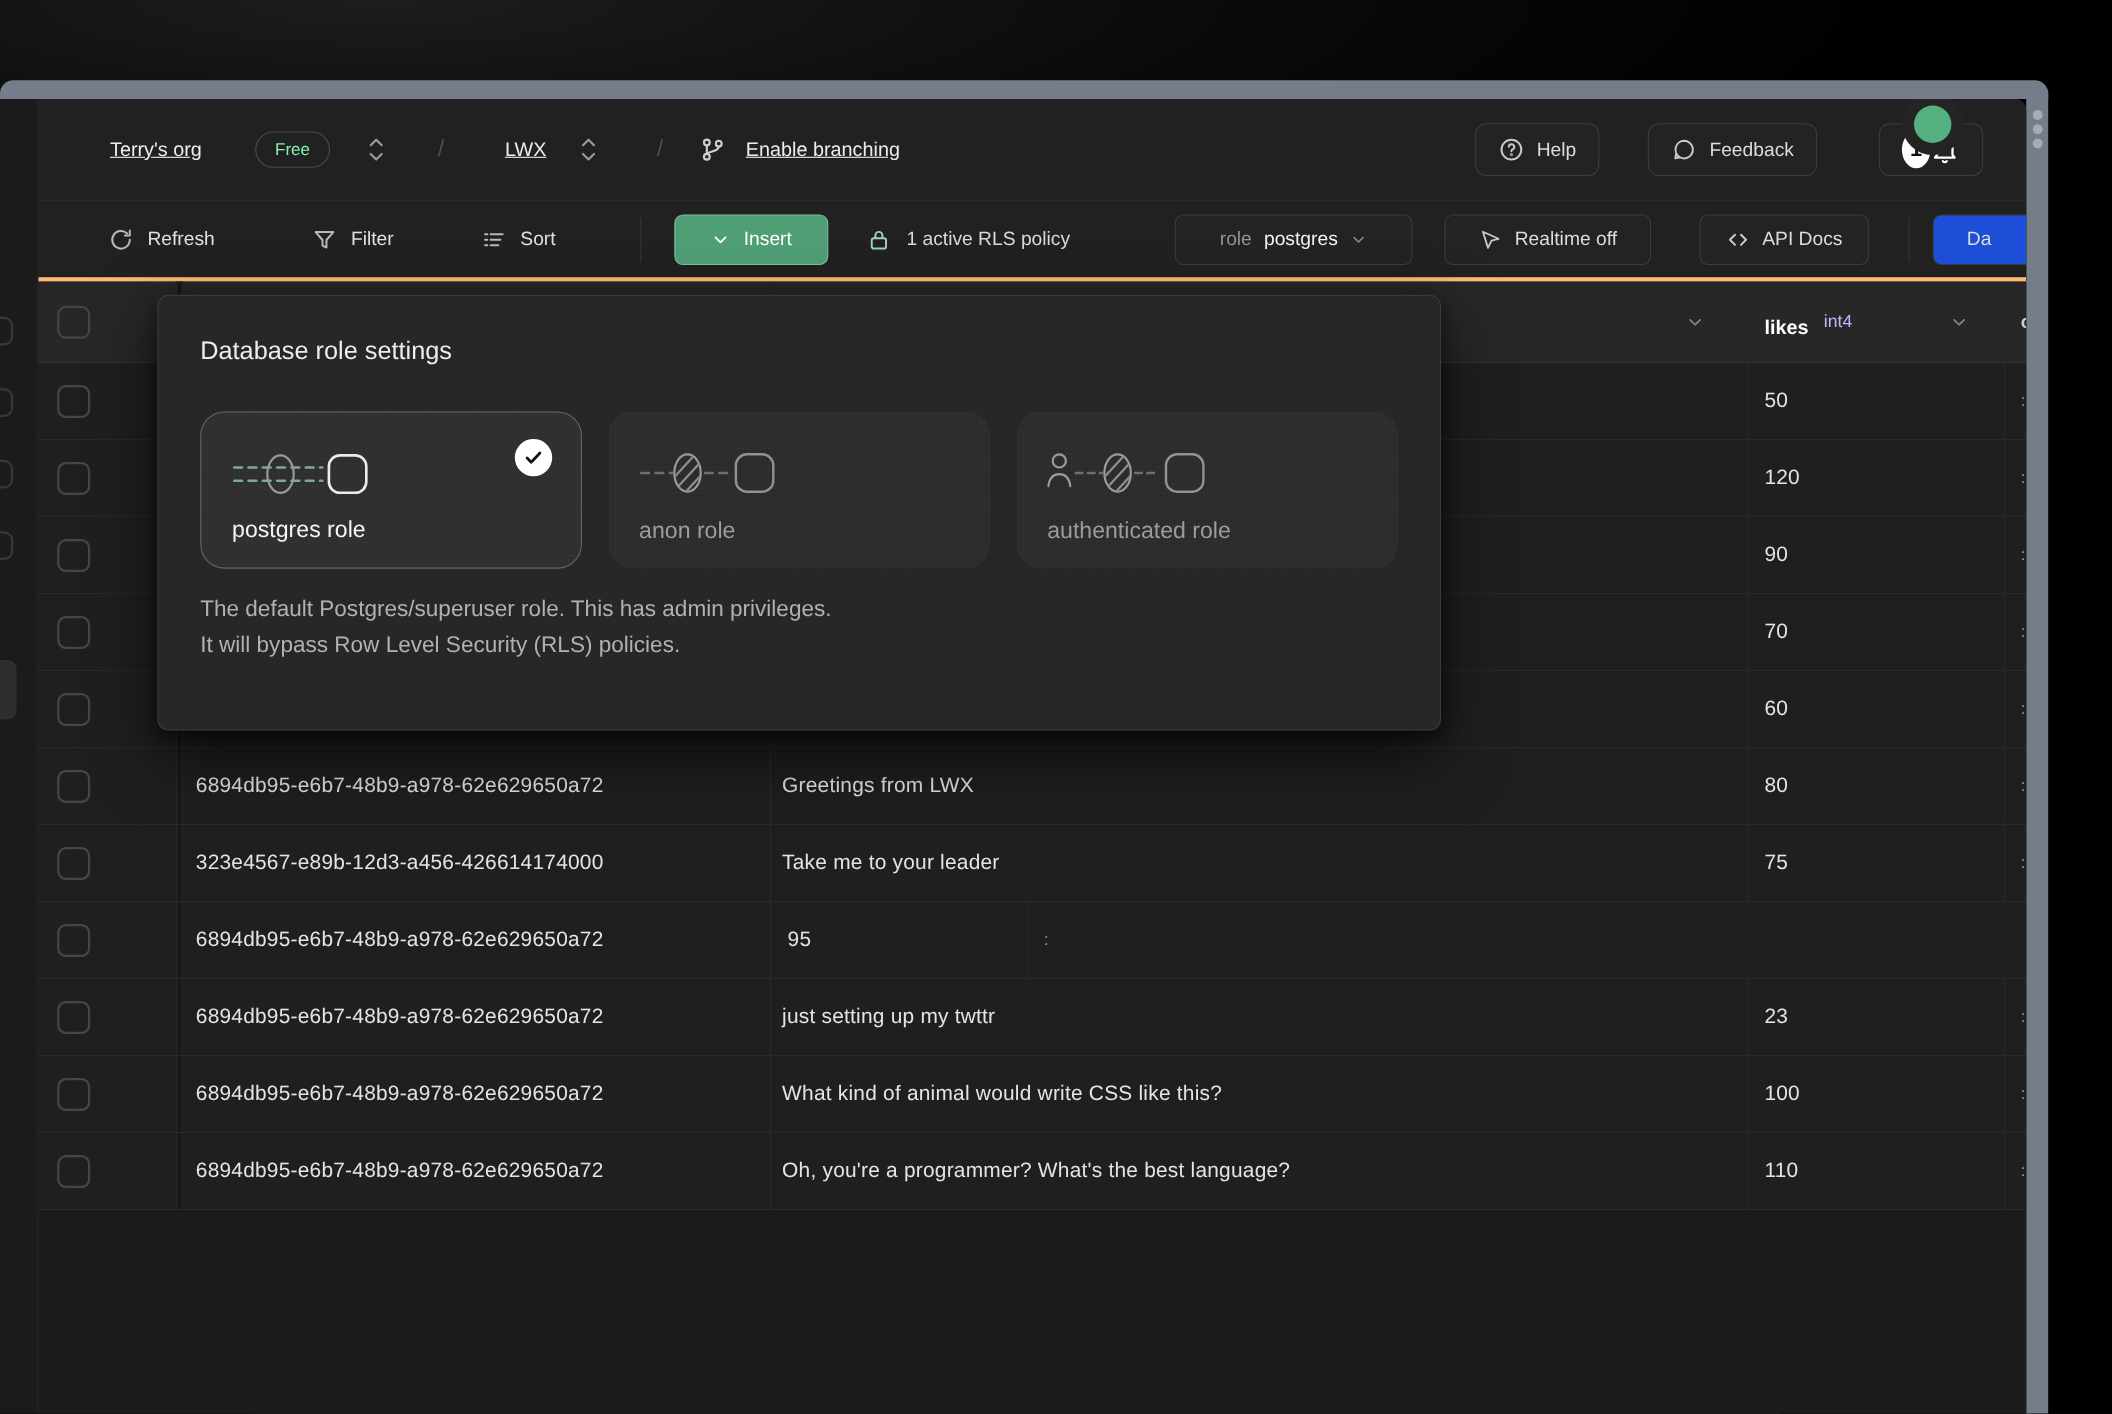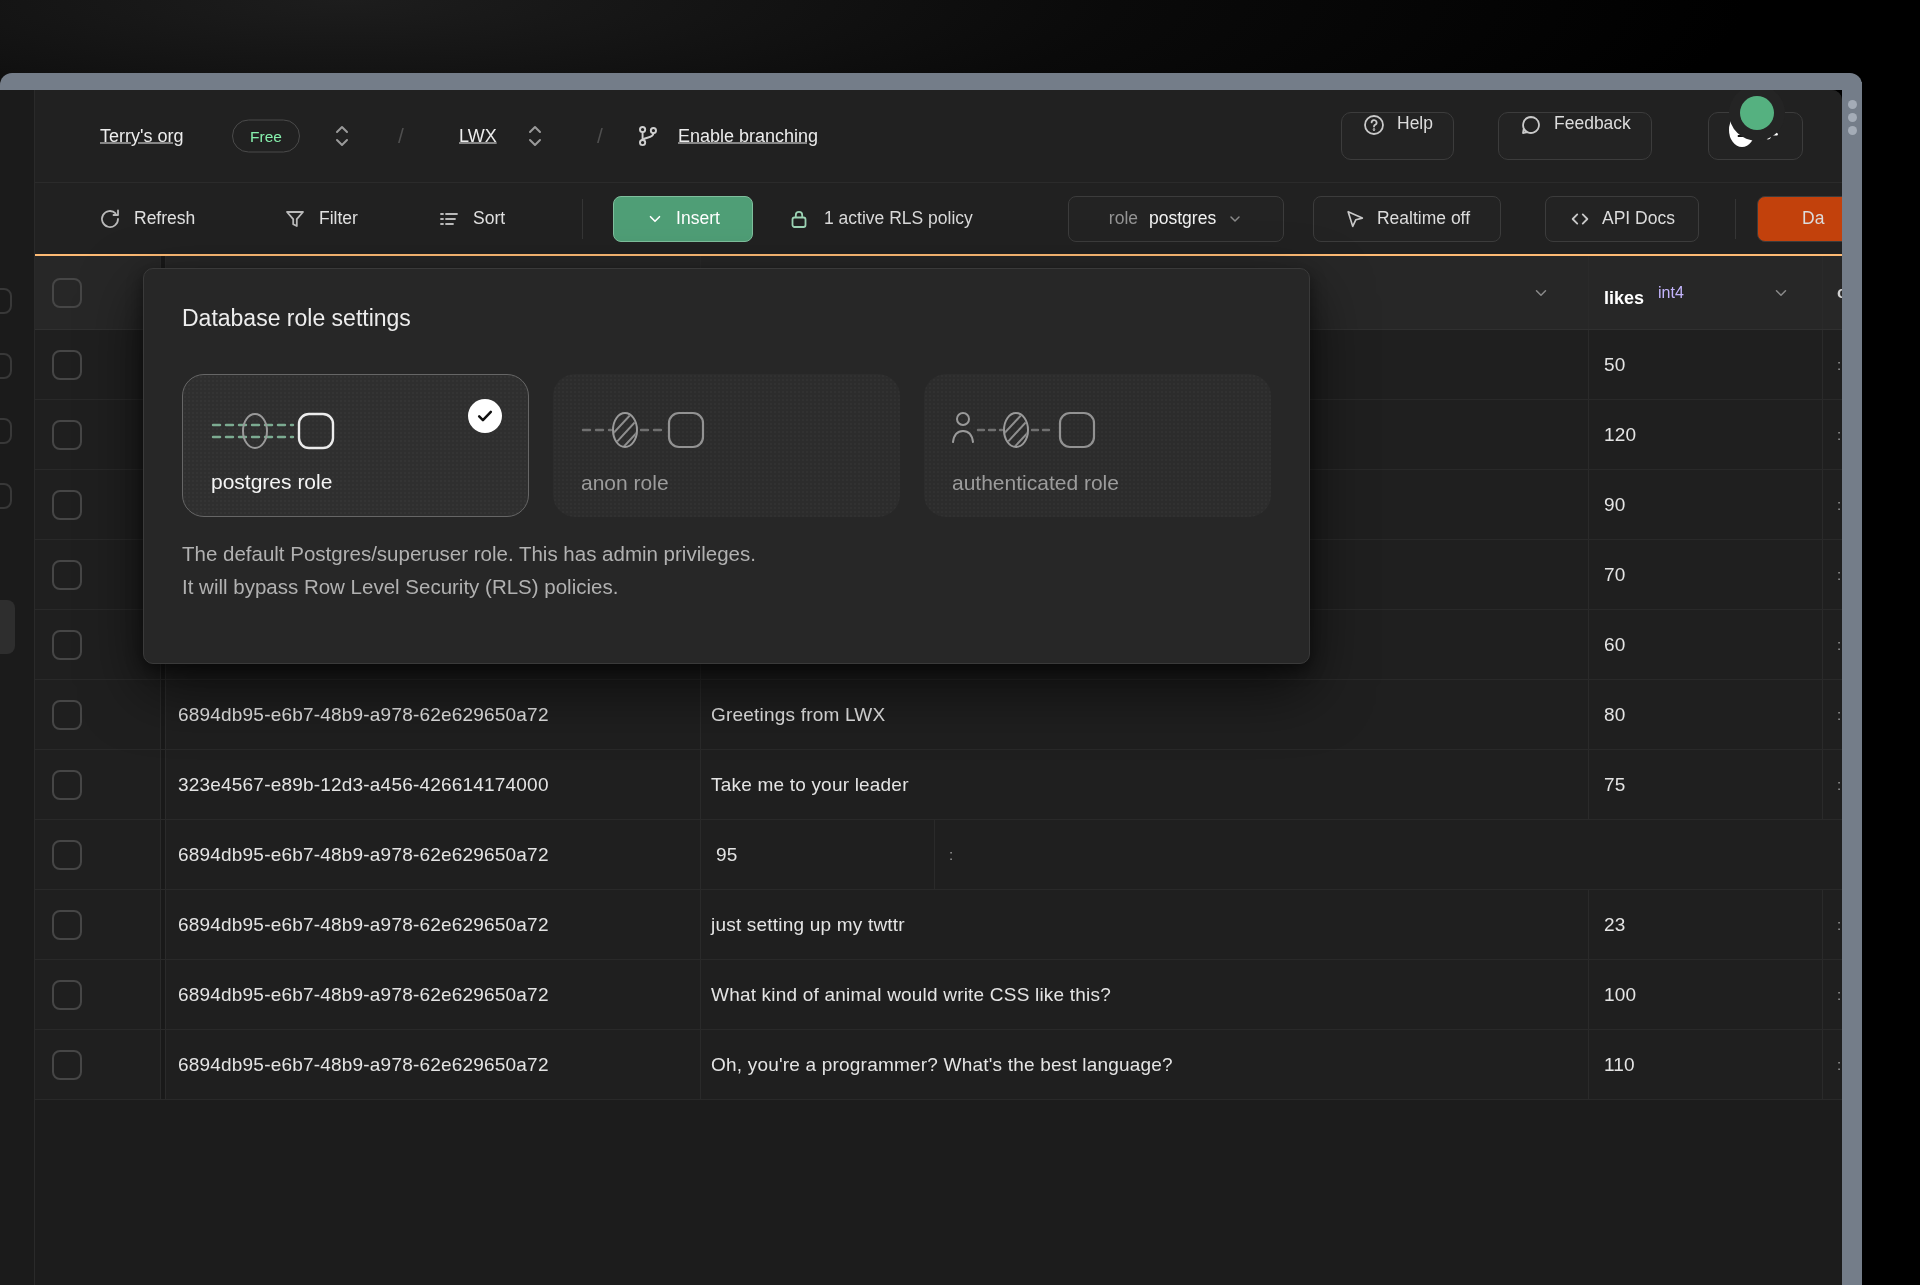--- a/index.html
+++ b/index.html
@@ -28,37 +28,37 @@
     background:#2e2e2e; border-radius:0 8px 8px 0; }
 
   
   .header { position:absolute; left:35px; top:0; width:1807px; height:93px;
     background:#212121; border-bottom:1px solid #2b2b2b; }
   .header > * { position:absolute; top:50%; transform:translateY(-50%); }
   .hdr-text { color:#ececec; font-size:18px; white-space:nowrap;text-decoration:underline; }
   .pill { border:1px solid #4b4b4b; border-radius:17px; height:33px; line-height:31px;
     padding:0 17px; color:#86efac; font-size:15.5px; }
   .slash { color:#4f4f4f; font-size:21px; }
-  .hdr-btn { display:flex; align-items:flex-start; gap:11px; height:48px; padding:0 20px;
+  .hdr-btn { display:flex; align-items:center; gap:11px; height:48px; padding:0 20px;
     background:#232323; border:1px solid #3c3c3c; border-radius:10px;
     color:#dcdcdc; font-size:17.5px; }
   .icon { display:inline-flex; align-items:center; justify-content:center; }
   .bell-btn { width:95px; }
   .notif-circle { position:relative; z-index:2; width:34px; height:34px; border-radius:50%;
     background:#fff; color:#111; font-size:20px; font-weight:bold;
     display:flex; align-items:center; justify-content:center; }
   .bell-glyph { position:relative; z-index:1; margin-left:-12px; }
   .avatar-halo { position:absolute; left:1694px; top:-5px; width:56px; height:56px;
     border-radius:50%; background:#242424; transform:none; }
   .avatar { position:absolute; left:1705px; top:6px; width:34px; height:34px;
     border-radius:50%; background:#55b180; transform:none; }
 
   
   .toolbar { position:absolute; left:35px; top:93px; width:1807px; height:73px;
-    background:#212121; border-bottom:2px solid #fdba74; overflow:hidden; }
+    background:#212121; border-bottom:4px solid #fdba74; overflow:hidden; }
   .toolbar > * { position:absolute; top:50%; transform:translateY(-50%); }
   .tool-link { display:flex; align-items:center; gap:12px; color:#e0e0e0; font-size:17.5px; }
   .tool-link .icon { color:#b9b9b9; }
   .v-div { width:1px; height:40px; background:#353535; }
   .btn-green { display:flex; align-items:center; justify-content:center; gap:12px;
     width:140px; height:46px; background:#4f9e76; border:1px solid #7fbf9d; border-radius:8px;
     color:#fff; font-size:17.5px; }
   .rls { display:flex; align-items:center; gap:13px; color:#d9d9d9; font-size:17.5px; }
   .rls .icon { color:#9bd3b4; }
   .btn-outline { display:flex; align-items:center; justify-content:center; gap:11px;
@@ -250,21 +250,21 @@
     <div class="btn-outline" style="left:1510px; width:154px">
       <span class="icon">
         <svg width="22" height="22" viewBox="0 0 24 24" fill="none" stroke="#c9c9c9" stroke-width="2" stroke-linecap="round" stroke-linejoin="round">
             <path d="M9 7l-5 5 5 5"></path>
             <path d="M15 7l5 5-5 5"></path>
           </svg>
       </span>
       <span>API Docs</span>
     </div>
     <div class="v-div" style="left:1700px"></div>
-    <div class="btn-outline" style="left:1722px; width:140px; background:#c2410c; justify-content:flex-start; padding-left:44px">
+    <div class="btn-outline" style="left:1722px; width:140px; background:#1d4ed8; justify-content:flex-start; padding-left:30px">
       <span>Da</span>
     </div>
   </div>
 
   <div class="grid">
     <div class="grid-header">
       <div class="cell cb-cell">
         <span class="checkbox"></span>
       </div>
       <div class="col-gap"></div>

